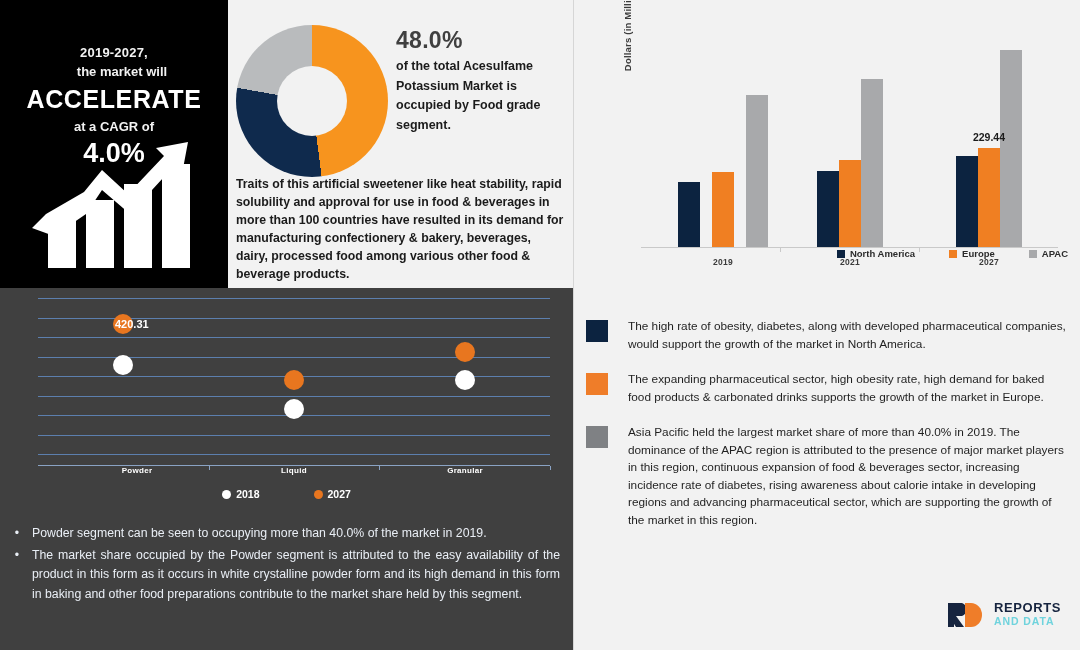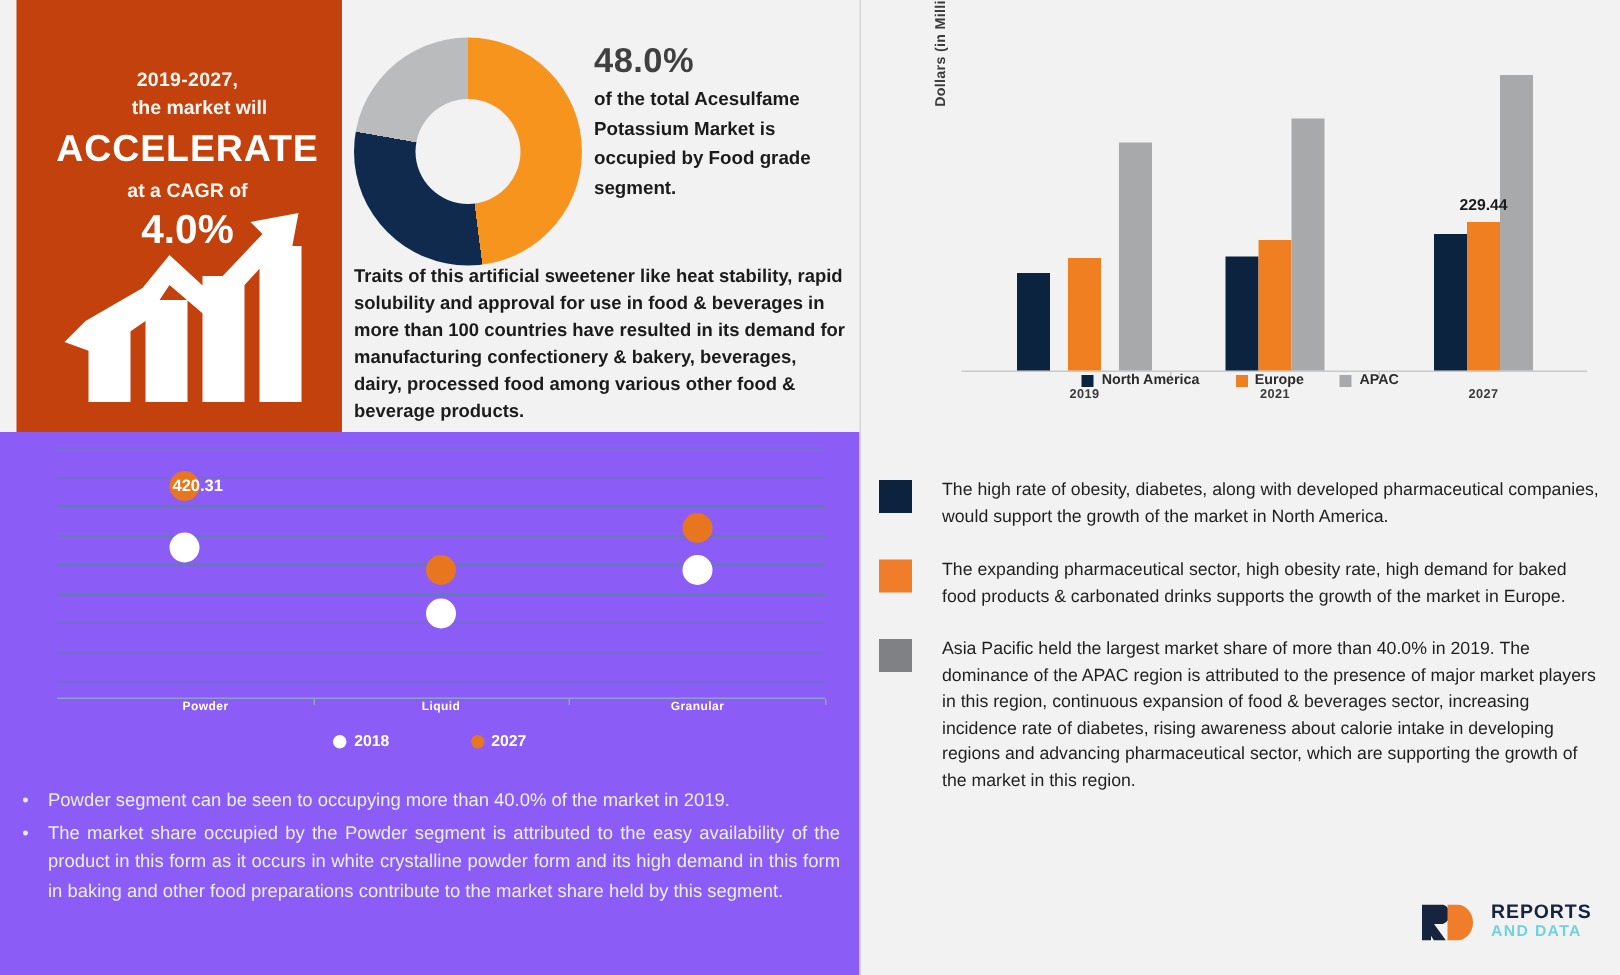--- a/index.html
+++ b/index.html
@@ -10,22 +10,22 @@
     overflow:hidden;
     position:relative;
   }
   .page { position:relative; width:1080px; height:650px; }
 
   
   .left-col { position:absolute; left:0; top:0; width:573px; height:650px; }
 
   
   .cagr-panel {
-    position:absolute; left:11px; top:0; width:228px; height:288px;
-    background:#c2410c; overflow:hidden;text-decoration:underline;
+    position:absolute; left:0; top:0; width:228px; height:288px;
+    background:#000000; overflow:hidden;text-decoration:underline;
   }
   .cagr-text { position:absolute; left:0; top:44px; width:228px; text-align:center; color:#ffffff; }
   .cagr-years { font-size:13px; font-weight:600; letter-spacing:.2px; line-height:18px; opacity:.95; }
   .cagr-sub1  { font-size:13px; font-weight:600; line-height:19px; opacity:.95;padding-left:16px; }
   .cagr-big   { font-size:25px; font-weight:bold; letter-spacing:.6px; line-height:33px; margin-top:2px; }
   .cagr-sub2  { font-size:13px; font-weight:600; line-height:20px; opacity:.95; margin-top:1px; }
   .cagr-value { font-size:27px; font-weight:bold; line-height:32px; }
   .cagr-art { position:absolute; left:28px; top:140px; width:176px; height:130px; }
 
   
@@ -42,21 +42,21 @@
     content:""; position:absolute; left:41px; top:41px;
     width:70px; height:70px; border-radius:50%; background:#f2f2f2;
   }
   .headline { position:absolute; left:168px; top:26px; width:170px; }
   .headline-pct { font-size:23px; font-weight:bold; color:#404040; line-height:28px; letter-spacing:.3px; }
   .headline-text { font-size:12.5px; font-weight:bold; color:#1b1b1b; line-height:19.5px; margin-top:3px; }
   .traits { position:absolute; left:8px; top:175px; width:330px;
             font-size:12.3px; font-weight:bold; color:#1b1b1b; line-height:18px; }
 
   
-  .navy-panel { position:absolute; left:0; top:288px; width:573px; height:362px; background:#8b5cf6; }
+  .navy-panel { position:absolute; left:0; top:288px; width:573px; height:362px; background:#404040; }
   .dotchart { position:absolute; left:38px; top:8px; width:512px; height:170px; }
   .gridline { position:absolute; left:0; height:1px; width:512px; background:#5c7fae; }
   .axisline { position:absolute; left:0; bottom:0; height:1px; width:512px; background:#8aa3c4; }
   .tickmark { position:absolute; bottom:-4px; width:1px; height:4px; background:#8aa3c4; }
   .dot { position:absolute; width:20px; height:20px; border-radius:50%; transform:translate(-50%,-50%); }
   .dot.y2018 { background:#ffffff; }
   .dot.y2027 { background:#e8761f; }
   .dotlabel { position:absolute; color:#ffffff; font-size:11px; font-weight:bold;
               transform:translate(0,-50%); white-space:nowrap; }
   .xlabels { position:absolute; left:38px; top:178px; width:512px; height:16px; }
@@ -90,21 +90,21 @@
   .group { position:absolute; bottom:1px; display:flex; align-items:flex-end; gap:0px; }
   .bar { width:22px; }
   .bar.na   { background:#0c2340; }
   .bar.eu   { background:#f07f22; }
   .bar.apac { background:#a8a9ab; }
   .grouplabel { position:absolute; bottom:-20px; left:50%; transform:translateX(-50%);
                 font-size:8.5px; font-weight:bold; color:#3b3b3b; letter-spacing:.3px; }
   .barvalue { position:absolute; font-size:10.5px; font-weight:bold; color:#1b1b1b;
               transform:translateX(-50%); white-space:nowrap; }
   .bar-legend { position:absolute; left:0; top:210px; width:482px;
-                display:flex; justify-content:center; gap:24px; }
+                display:flex; justify-content:flex-end; gap:34px; }
   .bl-item { display:flex; align-items:center; gap:5px; font-size:9.5px; font-weight:bold; color:#2b2b2b; }
   .bl-sw { width:8px; height:8px; }
 
   
   .notes { position:absolute; left:12px; top:318px; width:482px; }
   .note { display:flex; gap:20px; margin-bottom:18px; }
   .note-sw { flex:0 0 auto; width:22px; height:22px; margin-top:2px; }
   .note-txt { flex:1 1 auto; font-size:11.8px; line-height:17.5px; color:#1f1f1f; }
 
   

